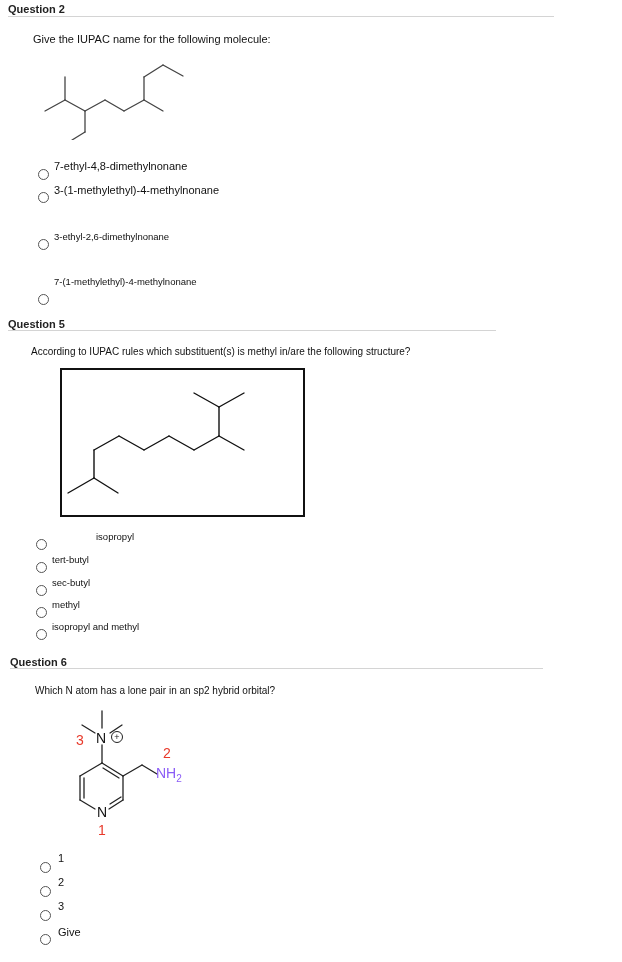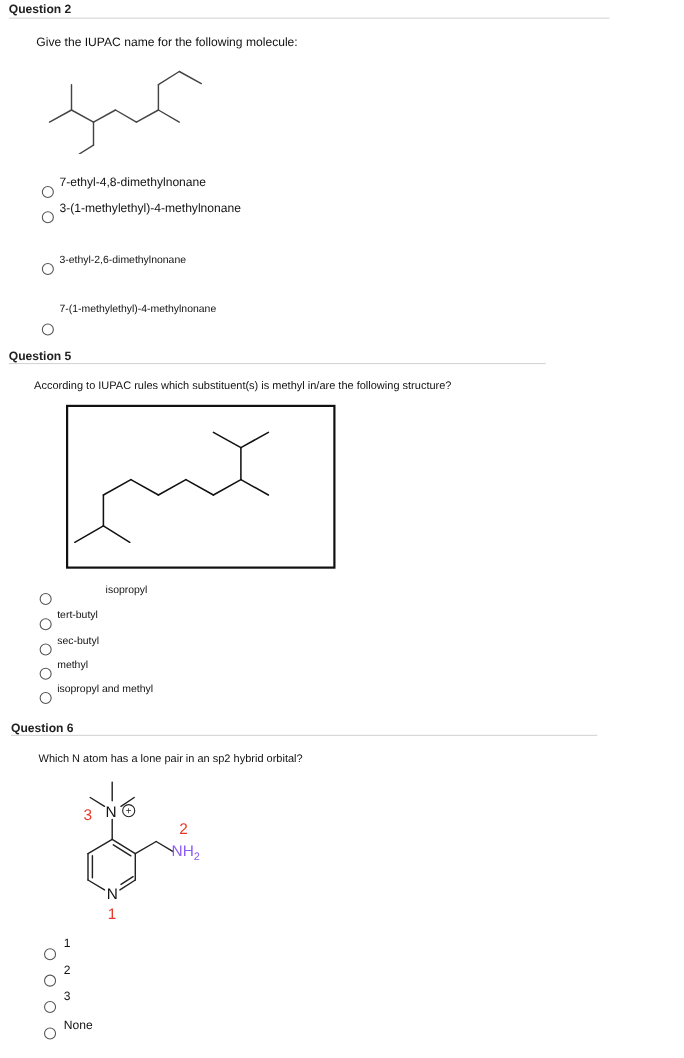--- a/index.html
+++ b/index.html
@@ -143,13 +143,13 @@
 <div class="radio" style="left:40px; top:862px;"></div>
 <div class="opt-label" style="left:58px; top:852px;">1</div>
 
 <div class="radio" style="left:40px; top:886px;"></div>
 <div class="opt-label" style="left:58px; top:876px;">2</div>
 
 <div class="radio" style="left:40px; top:910px;"></div>
 <div class="opt-label" style="left:58px; top:900px;">3</div>
 
 <div class="radio" style="left:40px; top:934px;"></div>
-<div class="opt-label" style="left:58px; top:926px;">None</div>
+<div class="opt-label" style="left:58px; top:926px;">Give</div>
 
 </body></html>

